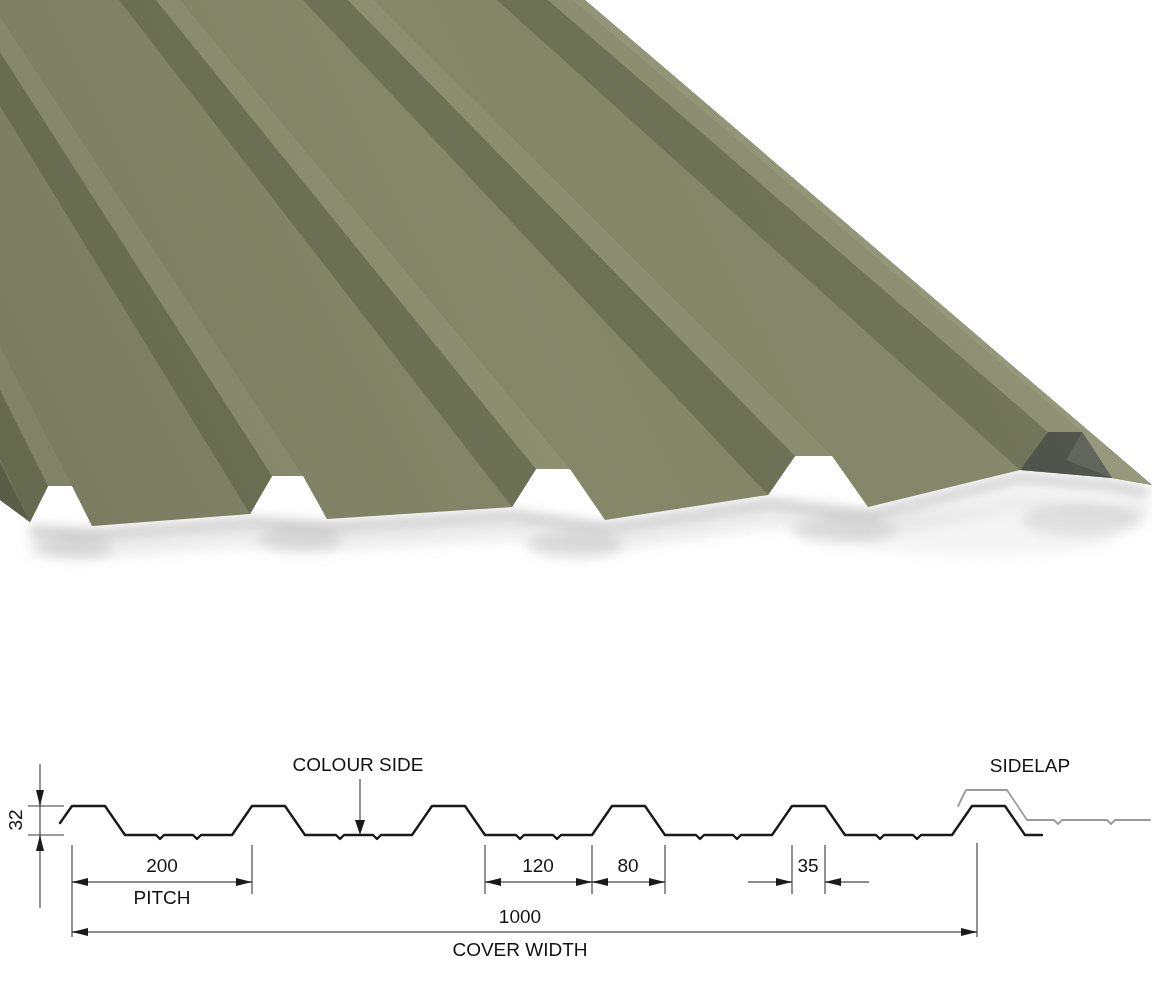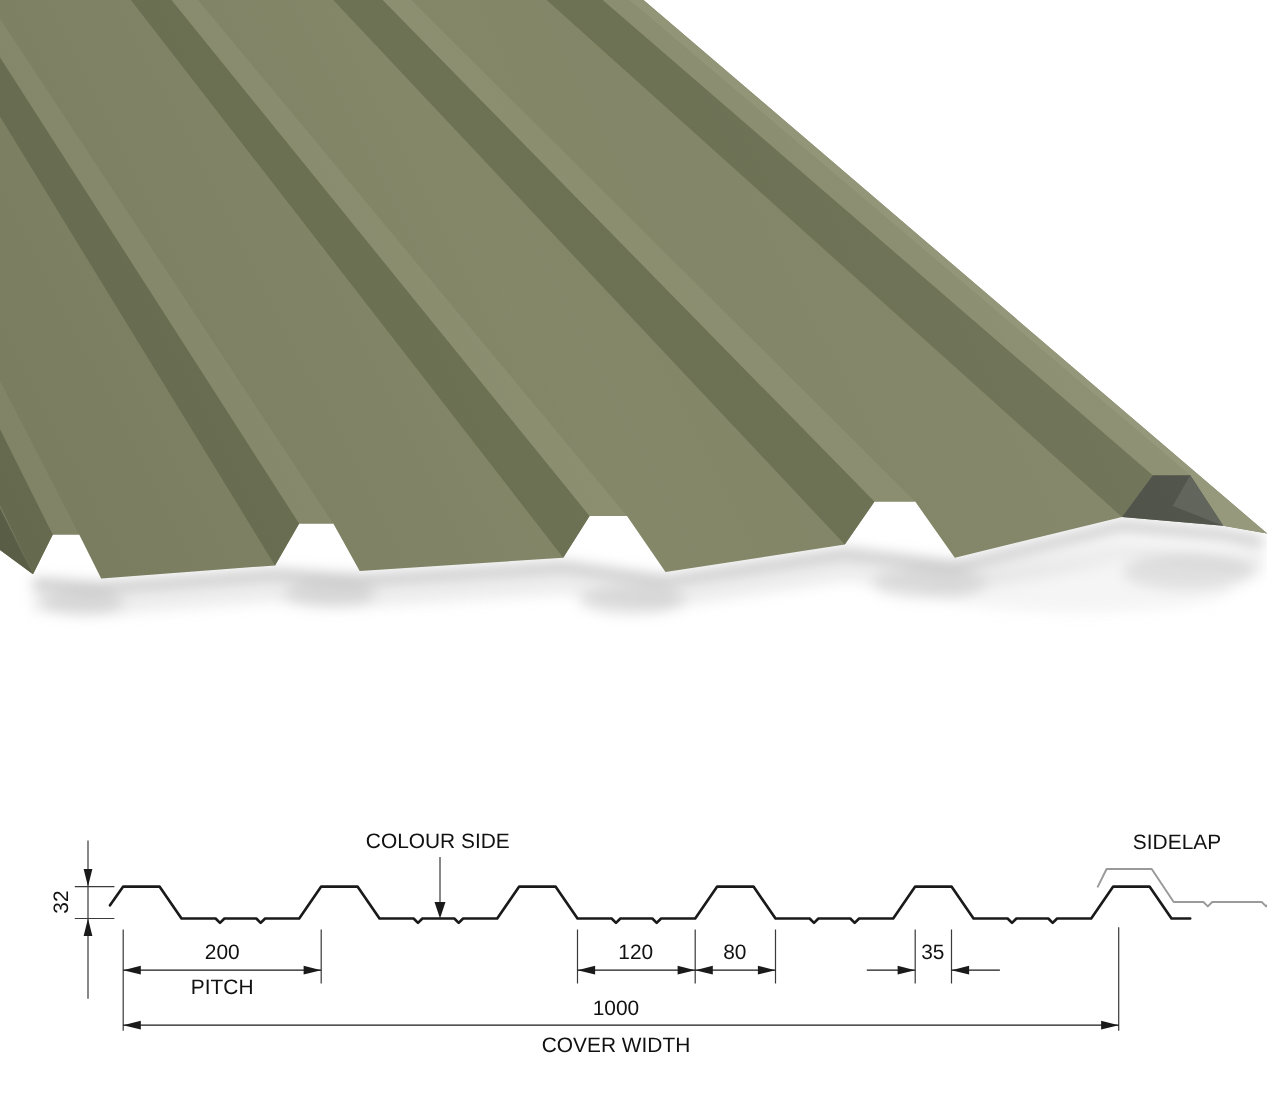--- a/index.html
+++ b/index.html
@@ -1,19 +1,19 @@
 <!DOCTYPE html>
 <html><head>
 <meta charset="utf-8">
 <style>
   html,body{margin:0;padding:0;background:#ffffff;}
   body{width:1152px;height:995px;position:relative;overflow:hidden;
        font-family:"Liberation Sans", sans-serif;}
   .render{position:absolute;left:0;top:0;width:1152px;height:610px;}
-  .diagram{position:absolute;left:0;top:740px;width:1017px;height:255px;margin-left:40px;}
+  .diagram{position:absolute;left:0;top:740px;width:1017px;height:255px;}
   svg{display:block;}
   .bk{stroke:#1a1a1a;fill:none;}
   .gy{stroke:#9a9a9a;fill:none;}
   .profileline{stroke-width:2.4;stroke-linejoin:round;stroke-linecap:round;}
   .sidelapline{stroke-width:1.8;stroke-linejoin:round;stroke-linecap:round;}
   .dimline{stroke-width:1.2;}
   .extline{stroke-width:1.1;stroke:#3a3a3a;}
   .arrow{fill:#1a1a1a;stroke:none;}
   .dimtext{font-family:"Liberation Sans", sans-serif;font-size:19px;fill:#111111;text-anchor:middle;}
 </style>

